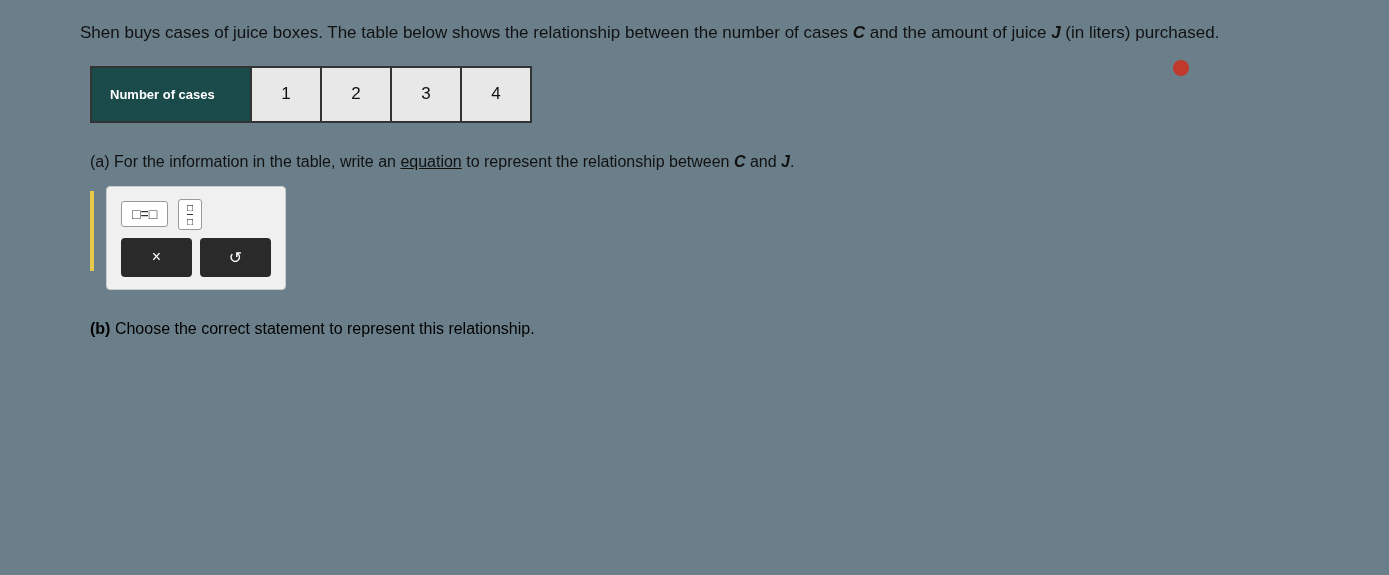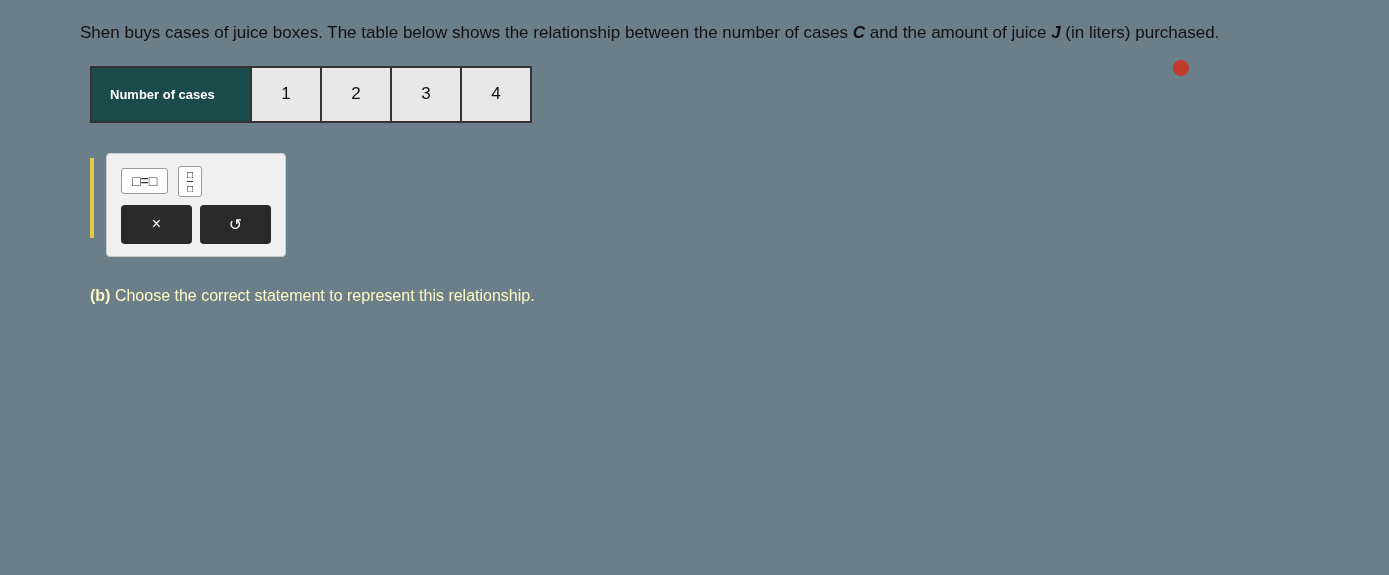--- a/index.html
+++ b/index.html
@@ -175,21 +175,21 @@
       flex: 1;
     }
 
     .action-btn.undo-btn {
       background-color: #2a2a2a;
     }
 
     
     .part-b-text {
       font-size: 16px;
-      color: #fef9c3;
+      color: #000000;
       margin-left: 10px;
     }
 
     
     .red-dot {
       position: absolute;
       top: 60px;
       right: 200px;
       width: 16px;
       height: 16px;
@@ -213,20 +213,23 @@
       <tr>
         <td class="header-cell">Number of cases</td>
         <td class="value-cell"><span>1</span></td>
         <td class="value-cell"><span>2</span></td>
         <td class="value-cell"><span>3</span></td>
         <td class="value-cell"><span>4</span></td>
       </tr>
     </tbody>
   </table>
 
+  <p class="part-a-text">
+    <span>(a)</span><span> For the information in the table, write an </span><a href="#">equation</a><span> to represent the relationship between </span><em><strong>C</strong></em><span> and </span><em><strong>J</strong></em><span>.</span>
+  </p>
 
   <div class="answer-area">
     <div class="cursor-bar"></div>
     <div class="input-toolbar">
       <div class="toolbar-row-1">
         <button class="eq-button">□=□</button>
         <button class="fraction-button">
           <span class="frac-top">□</span>
           <span class="frac-bottom">□</span>
         </button>

